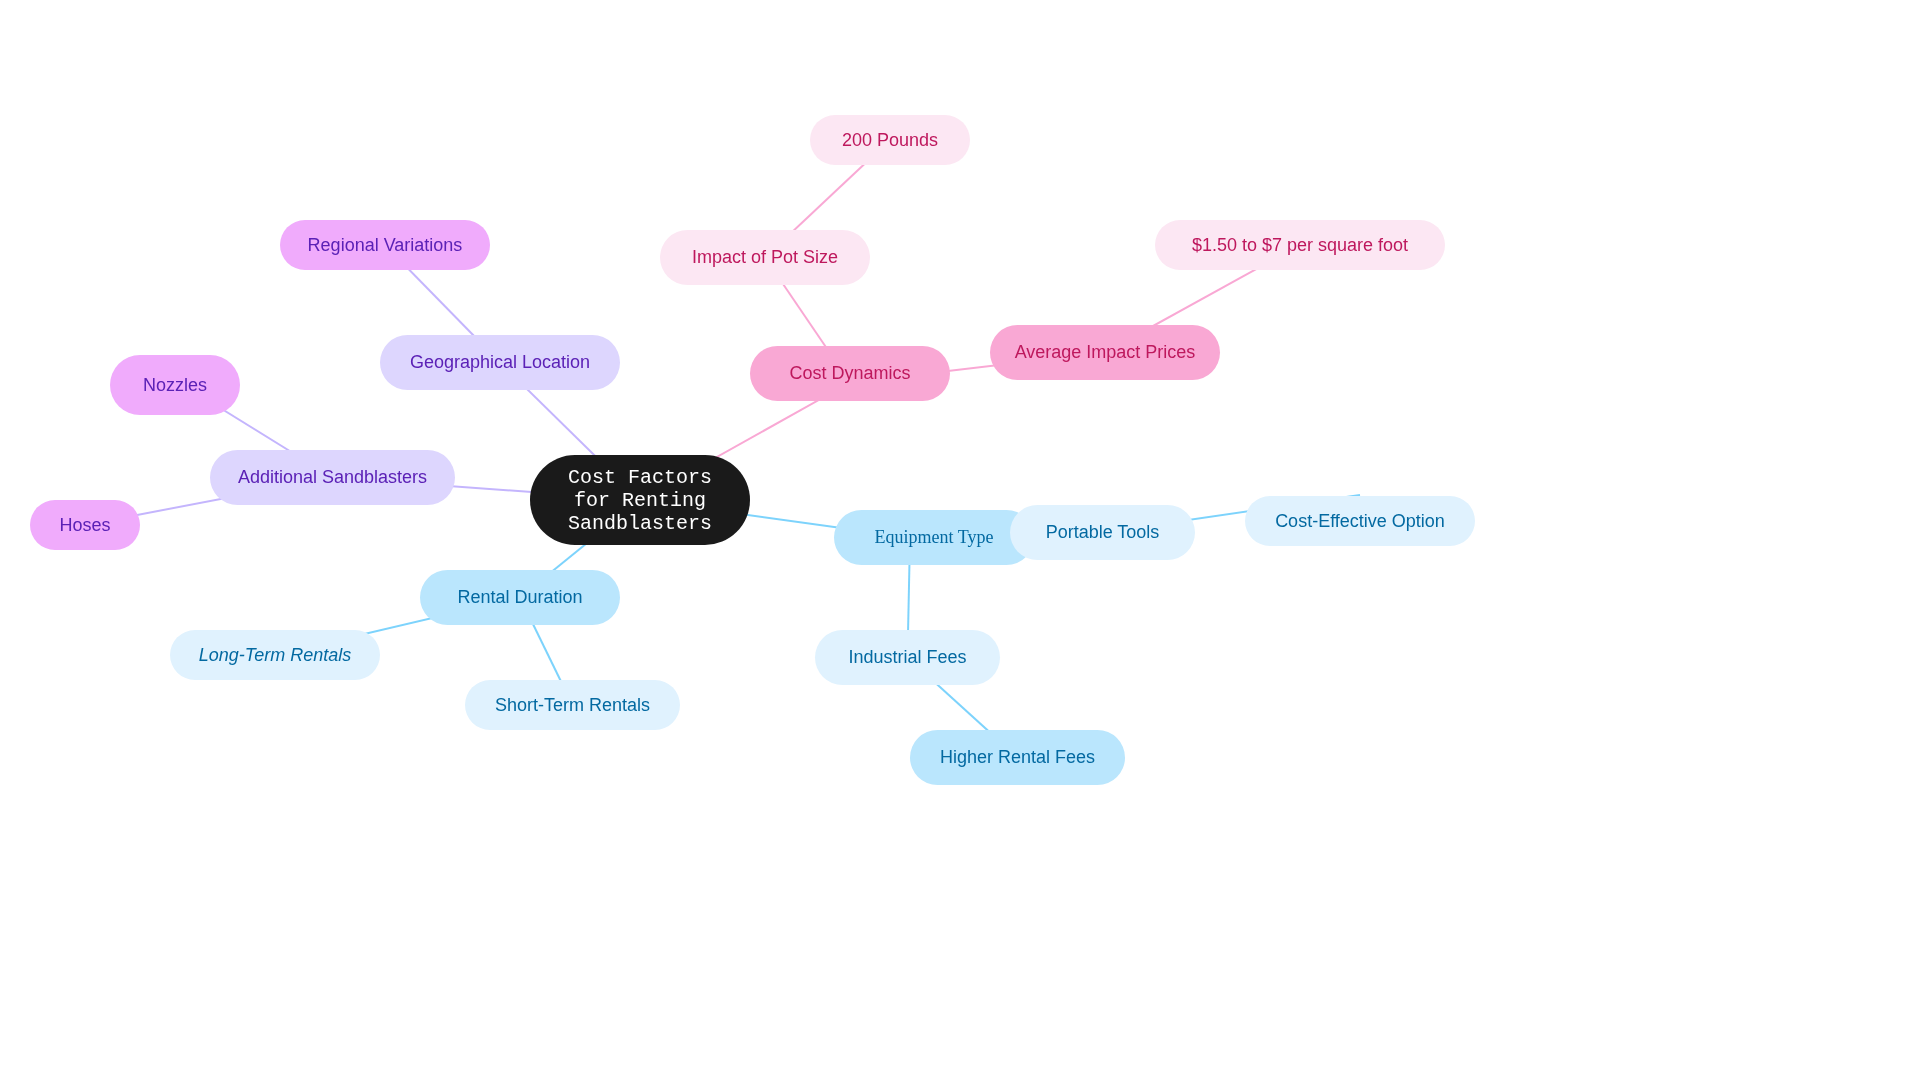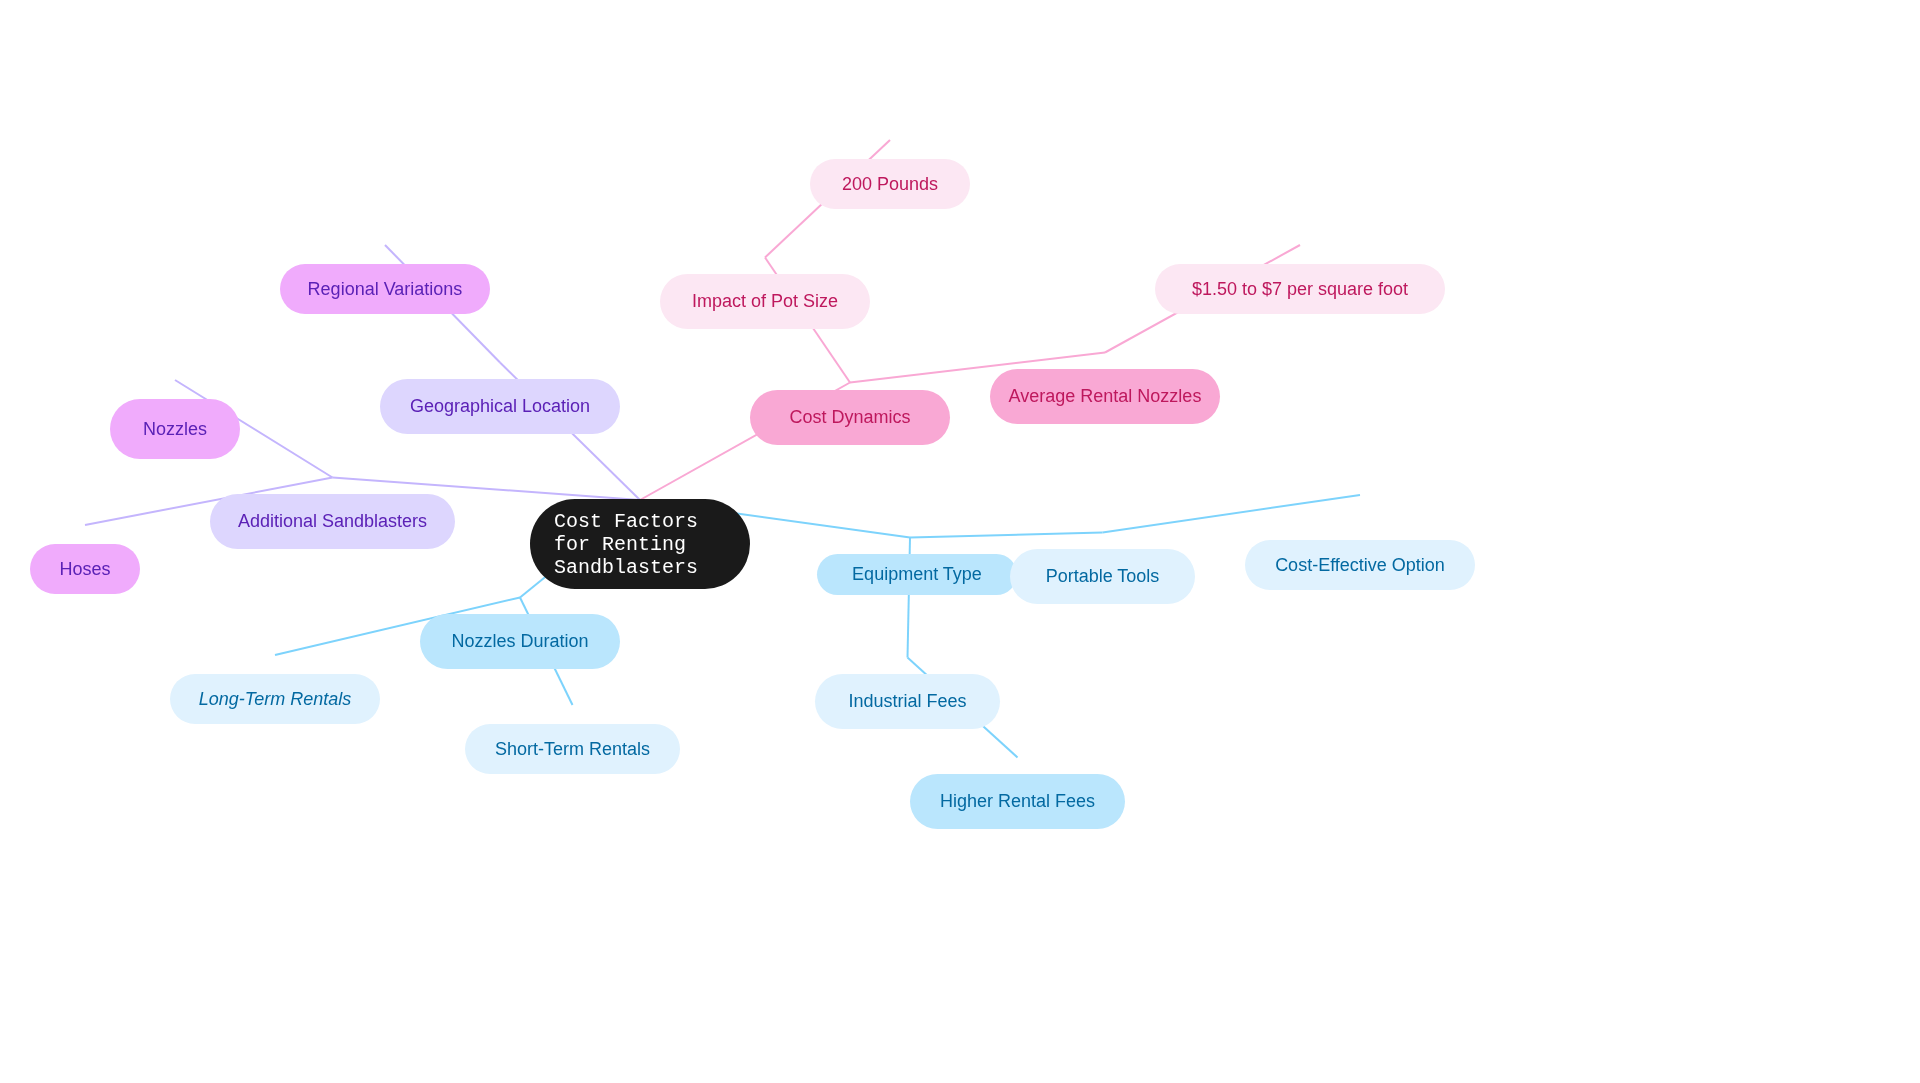--- a/index.html
+++ b/index.html
@@ -17,25 +17,25 @@
       width: 1920px;
       height: 1083px;
       pointer-events: none;
     }
     .node {
       position: absolute;
       border-radius: 50px;
       display: flex;
       align-items: center;
       justify-content: center;
+      text-align: center;
       font-size: 18px;
       padding: 12px 24px;
       cursor: default;
       white-space: nowrap;
-      margin-top: 44px;
     }
     .node-center {
       background: #1a1a1a;
       color: #ffffff;
       font-size: 20px;
       white-space: normal;
       width: 220px;
       height: 90px;
       border-radius: 45px;
     }
@@ -92,27 +92,27 @@
     <line x1="1102.5" y1="532.5" x2="1360" y2="495" stroke="#7dd3fc" stroke-width="2"></line>
     <line x1="910" y1="537.5" x2="907.5" y2="657.5" stroke="#7dd3fc" stroke-width="2"></line>
     <line x1="907.5" y1="657.5" x2="1017.5" y2="757.5" stroke="#7dd3fc" stroke-width="2"></line>
   </svg>
 
 <div class="node node-center" id="node-center" style="left: 530px; top: 455px; width: 220px; height: 90px; font-family: Liberation Mono, monospace;">Cost Factors for Renting
 Sandblasters</div>
 <div class="node node-pink" id="node-costDynamics" style="left: 750px; top: 346px; width: 200px; height: 55px;">Cost Dynamics</div>
 <div class="node node-pink-light" id="node-impactOfPotSize" style="left: 660px; top: 230px; width: 210px; height: 55px;">Impact of Pot Size</div>
 <div class="node node-pink-light" id="node-pounds200" style="left: 810px; top: 115px; width: 160px; height: 50px;">200 Pounds</div>
-<div class="node node-pink" id="node-averageRentalPrices" style="left: 990px; top: 325px; width: 230px; height: 55px;">Average Rental Nozzles</div>
+<div class="node node-pink" id="node-averageRentalPrices" style="left: 990px; top: 325px; width: 230px; height: 55px;">Average Impact Prices</div>
 <div class="node node-pink-light" id="node-perSquareFoot" style="left: 1155px; top: 220px; width: 290px; height: 50px;">$1.50 to $7 per square foot</div>
 <div class="node node-purple" id="node-geographicalLocation" style="left: 380px; top: 335px; width: 240px; height: 55px;">Geographical Location</div>
 <div class="node node-purple-light" id="node-regionalVariations" style="left: 280px; top: 220px; width: 210px; height: 50px;">Regional Variations</div>
 <div class="node node-purple" id="node-additionalAccessories" style="left: 210px; top: 450px; width: 245px; height: 55px;">Additional Sandblasters</div>
 <div class="node node-purple-light" id="node-nozzles" style="left: 110px; top: 355px; width: 130px; height: 60px;">Nozzles</div>
 <div class="node node-purple-light" id="node-hoses" style="left: 30px; top: 500px; width: 110px; height: 50px;">Hoses</div>
-<div class="node node-blue" id="node-rentalDuration" style="left: 420px; top: 570px; width: 200px; height: 55px;">Nozzles Duration</div>
+<div class="node node-blue" id="node-rentalDuration" style="left: 420px; top: 570px; width: 200px; height: 55px;">Rental Duration</div>
 <div class="node node-blue-light" id="node-longTermRentals" style="left: 170px; top: 630px; width: 210px; height: 50px; font-style: italic;">Long-Term Rentals</div>
 <div class="node node-blue-light" id="node-shortTermRentals" style="left: 465px; top: 680px; width: 215px; height: 50px;">Short-Term Rentals</div>
-<div class="node node-blue" id="node-equipmentType" style="left: 817px; top: 510px; width: 200px; height: 41px;">Equipment Type</div>
+<div class="node node-blue" id="node-equipmentType" style="left: 834px; top: 510px; width: 200px; height: 55px; font-family: Liberation Serif, serif;">Equipment Type</div>
 <div class="node node-blue-light" id="node-portableTools" style="left: 1010px; top: 505px; width: 185px; height: 55px;">Portable Tools</div>
 <div class="node node-blue-light" id="node-costEffectiveOption" style="left: 1245px; top: 496px; width: 230px; height: 50px;">Cost-Effective Option</div>
 <div class="node node-blue-light" id="node-industrialTools" style="left: 815px; top: 630px; width: 185px; height: 55px;">Industrial Fees</div>
 <div class="node node-blue" id="node-higherRentalFees" style="left: 910px; top: 730px; width: 215px; height: 55px;">Higher Rental Fees</div>
 
 </body></html>

